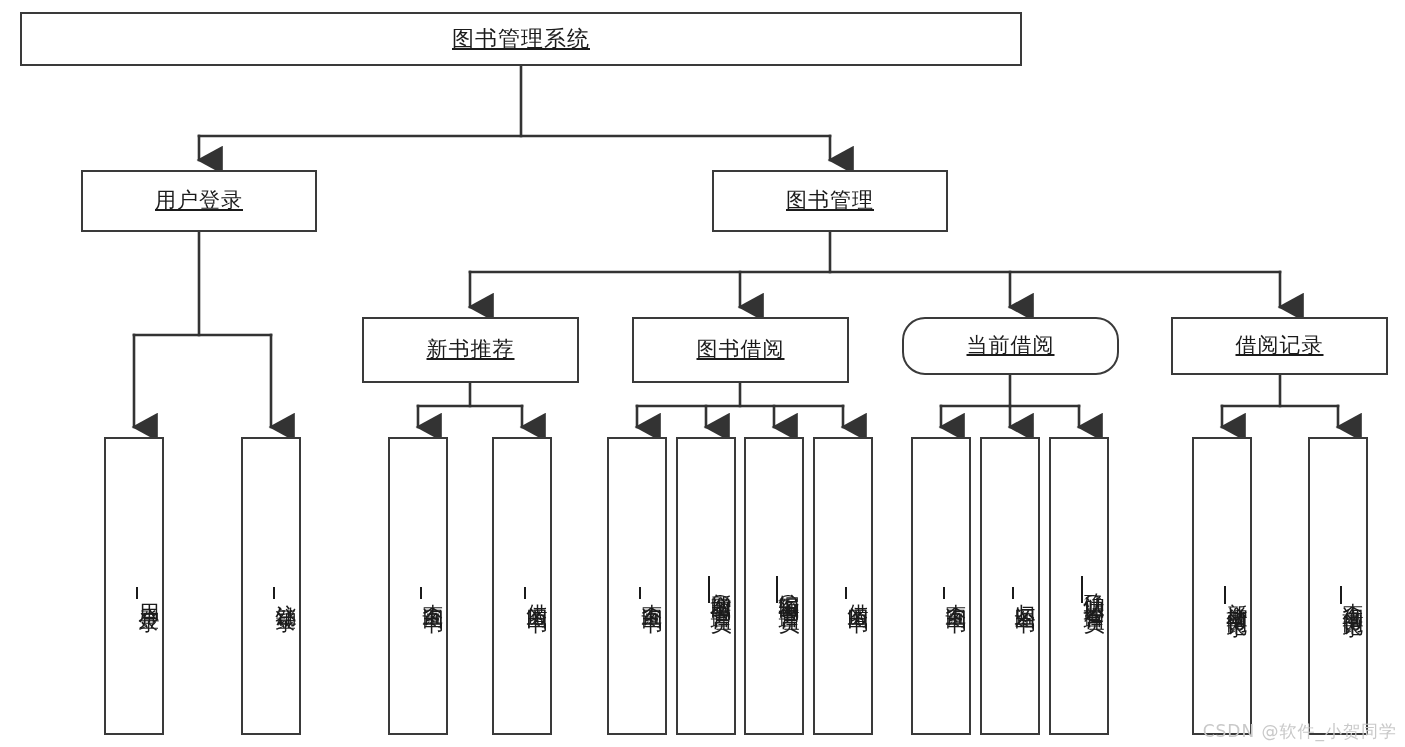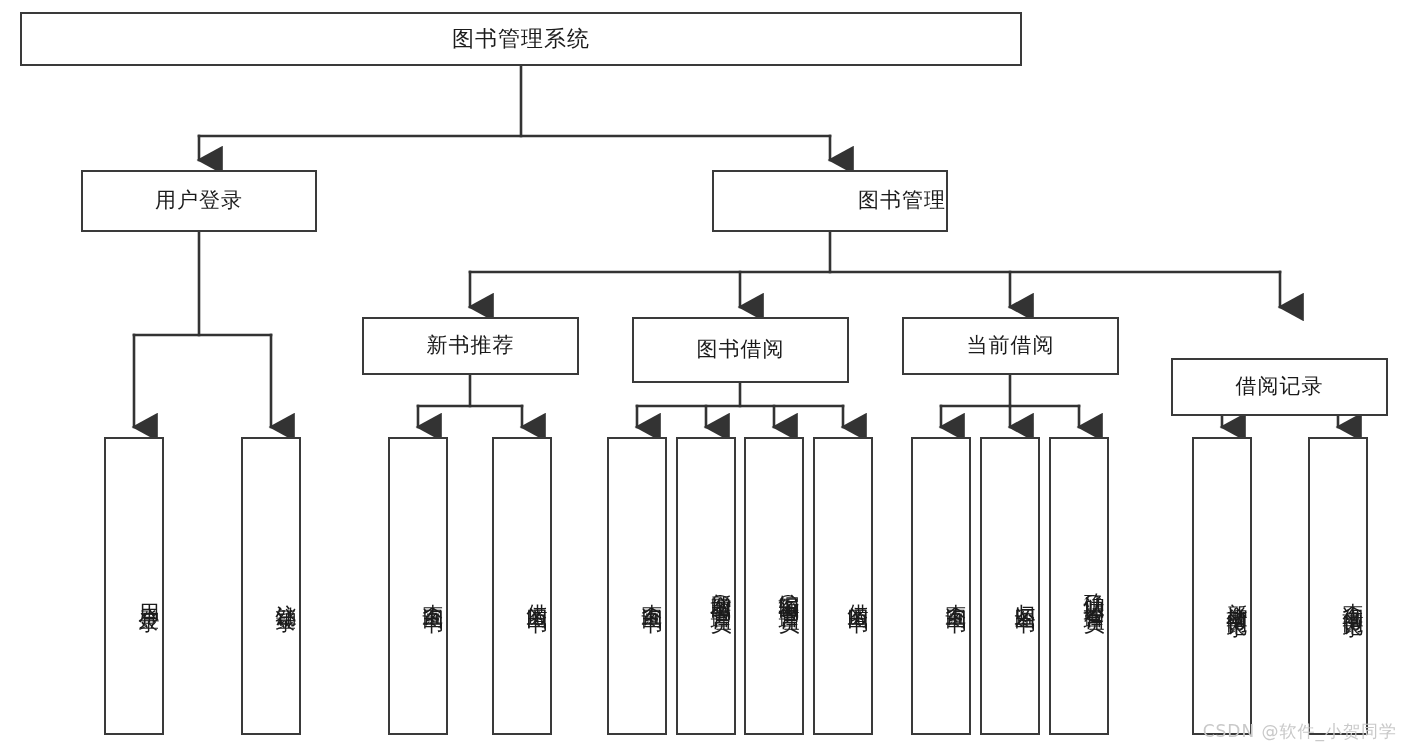--- a/index.html
+++ b/index.html
@@ -29,20 +29,21 @@
   .node {
     position: absolute;
     box-sizing: border-box;
     background: #ffffff;
     border: 2px solid #3a3a3a;
     display: flex;
     align-items: center;
     justify-content: center;
     color: #1b1b1b;
     z-index: 2;
+    text-decoration: underline;
   }
   .node.h {
     font-size: 21px;
     letter-spacing: 1px;
     line-height: 1.2;
   }
   .node.root {
     font-size: 22px;
   }
   .node.v {
@@ -128,37 +129,37 @@
   </svg>
 
   <div class="node h root" style="left:20px; top:12px; width:1002px; height:54px;">
     <span class="txt">图书管理系统</span>
   </div>
 
   <div class="node h" style="left:81px; top:170px; width:236px; height:62px;">
     <span class="txt">用户登录</span>
   </div>
 
-  <div class="node h" style="left:712px; top:170px; width:236px; height:62px;justify-content:flex-end;">
+  <div class="node h" style="left:712px; top:170px; width:236px; height:62px;">
     <span class="txt">图书管理</span>
   </div>
 
-  <div class="node h" style="left:362px; top:317px; width:217px; height:58px;">
+  <div class="node h" style="left:362px; top:317px; width:217px; height:66px;">
     <span class="txt">新书推荐</span>
   </div>
 
   <div class="node h" style="left:632px; top:317px; width:217px; height:66px;">
     <span class="txt">图书借阅</span>
   </div>
 
-  <div class="node h" style="left:902px; top:317px; width:217px; height:58px;">
+  <div class="node h" style="left:902px; top:317px; width:217px; height:58px;border-radius:23px;">
     <span class="txt">当前借阅</span>
   </div>
 
-  <div class="node h" style="left:1171px; top:317px; width:217px; height:58px;margin-top:41px;">
+  <div class="node h" style="left:1171px; top:317px; width:217px; height:58px;">
     <span class="txt">借阅记录</span>
   </div>
 
   <div class="node v" style="left:104px; top:437px; width:60px; height:298px;">
     <span class="txt">用户登录</span>
   </div>
 
   <div class="node v" style="left:241px; top:437px; width:60px; height:298px;">
     <span class="txt">注销登录</span>
   </div>

